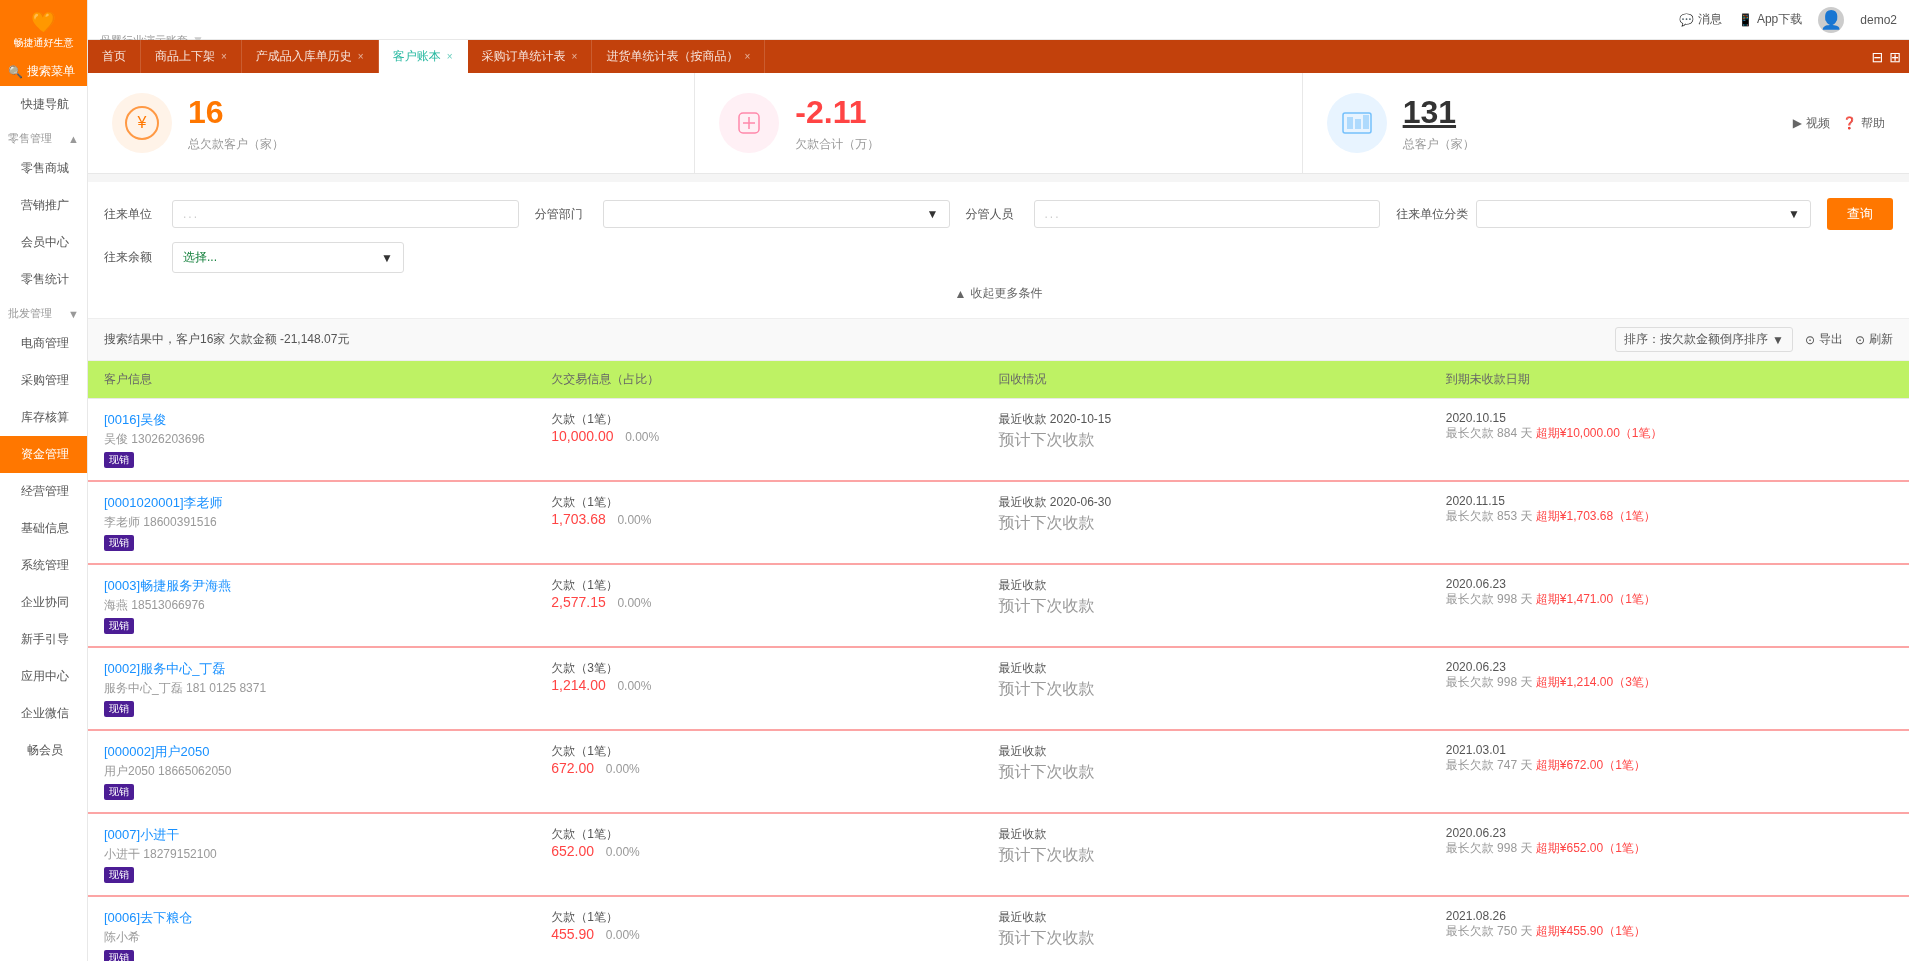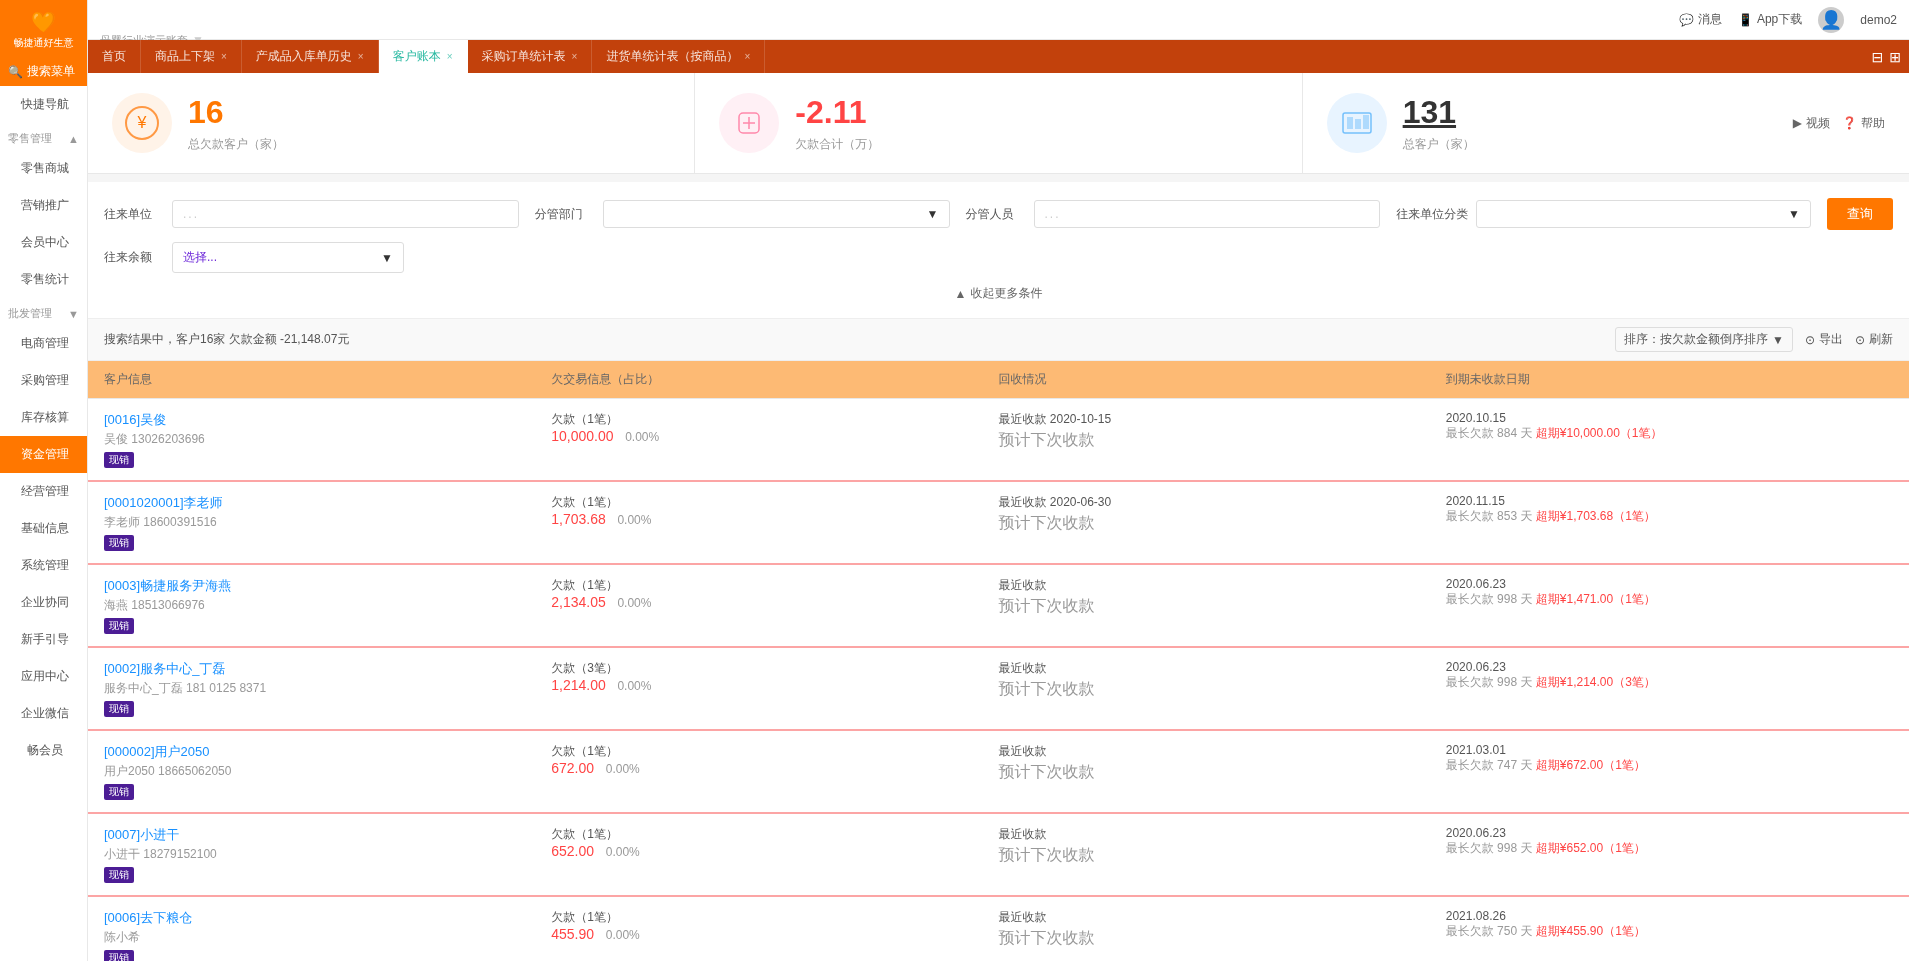--- a/index.html
+++ b/index.html
@@ -53,34 +53,34 @@
     .stat-card-last .stat-actions span { display: flex; align-items: center; gap: 4px; cursor: pointer; }
 
     
     .filter-area { background: #fff; margin-top: 8px; padding: 16px; }
     .filter-row { display: flex; align-items: center; gap: 16px; margin-bottom: 12px; }
     .filter-item { display: flex; align-items: center; gap: 8px; flex: 1; }
     .filter-label { font-size: 12px; color: #555; white-space: nowrap; min-width: 60px; }
     .filter-input { flex: 1; border: 1px solid #ddd; border-radius: 3px; padding: 6px 10px; font-size: 12px; display: flex; align-items: center; justify-content: space-between; cursor: pointer; color: #ccc; position: relative; }
     .filter-input .dots { color: #ccc; letter-spacing: 2px; }
     .filter-select { flex: 1; border: 1px solid #ddd; border-radius: 3px; padding: 6px 10px; font-size: 12px; display: flex; align-items: center; justify-content: space-between; cursor: pointer; }
-    .filter-select .placeholder { color: #6d28d9; }
+    .filter-select .placeholder { color: #15803d; }
     .filter-btn-search { background: #ff7700; color: #fff; border: none; border-radius: 3px; padding: 7px 20px; font-size: 13px; cursor: pointer; }
     .collapse-row { display: flex; justify-content: center; margin-top: 4px; }
     .collapse-btn { font-size: 12px; color: #666; cursor: pointer; display: flex; align-items: center; gap: 4px; }
 
     
     .result-bar { background: #f9f9f9; padding: 8px 16px; display: flex; align-items: center; justify-content: space-between; border-top: 1px solid #eee; border-bottom: 1px solid #eee; font-size: 12px; color: #555; }
     .result-bar-right { display: flex; align-items: center; gap: 12px; }
     .result-bar-right span { display: flex; align-items: center; gap: 4px; cursor: pointer; color: #555; }
     .sort-select { border: 1px solid #ddd; border-radius: 3px; padding: 3px 8px; font-size: 12px; cursor: pointer; display: flex; align-items: center; gap: 4px; }
 
     
     .table-wrap { background: #fff; margin: 0; }
-    .table-header { display: grid; grid-template-columns: 2fr 2fr 2fr 2fr; background: #fdba74; padding: 10px 16px; border-bottom: 1px solid #e8e8e8; font-size: 12px; color: #666; font-weight: 500; }
+    .table-header { display: grid; grid-template-columns: 2fr 2fr 2fr 2fr; background: #bef264; padding: 10px 16px; border-bottom: 1px solid #e8e8e8; font-size: 12px; color: #666; font-weight: 500; }
     .table-row { display: grid; grid-template-columns: 2fr 2fr 2fr 2fr; padding: 12px 16px; border-bottom: 2px solid #fca5a5; align-items: start; }
     .customer-name { color: #1890ff; font-size: 13px; cursor: pointer; }
     .customer-sub { color: #999; font-size: 12px; margin-top: 2px; }
     .tag-green { display: inline-block; background: #4c1d95; color: #fff; font-size: 10px; padding: 1px 5px; border-radius: 2px; margin-top: 4px; }
     .owe-amount { color: #ff4444; font-size: 14px; font-weight: 500; margin-top: 4px; }
     .owe-label { font-size: 12px; color: #555; }
     .owe-ratio { color: #999; font-size: 12px; margin-left: 8px; }
     .payback-info { font-size: 12px; color: #555; }
     .payback-date { color: #999; font-size: 16px; margin-top: 2px; }
     .overdue-info { font-size: 12px; color: #555; }
@@ -395,21 +395,21 @@
       </div>
 
       <div class="table-row">
         <div>
           <div class="customer-name">[0003]畅捷服务尹海燕</div>
           <div class="customer-sub">海燕  18513066976</div>
           <span class="tag-green">现销</span>
         </div>
         <div>
           <div class="owe-label">欠款（1笔）</div>
-          <span class="owe-amount">2,134.05</span>
+          <span class="owe-amount">2,577.15</span>
           <span class="owe-ratio">0.00%</span>
         </div>
         <div>
           <div class="payback-info">最近收款</div>
           <div class="payback-date">预计下次收款</div>
         </div>
         <div>
           <div class="overdue-info">2020.06.23</div>
           <div class="overdue-days">
             <span>最长欠款 998 天</span>

